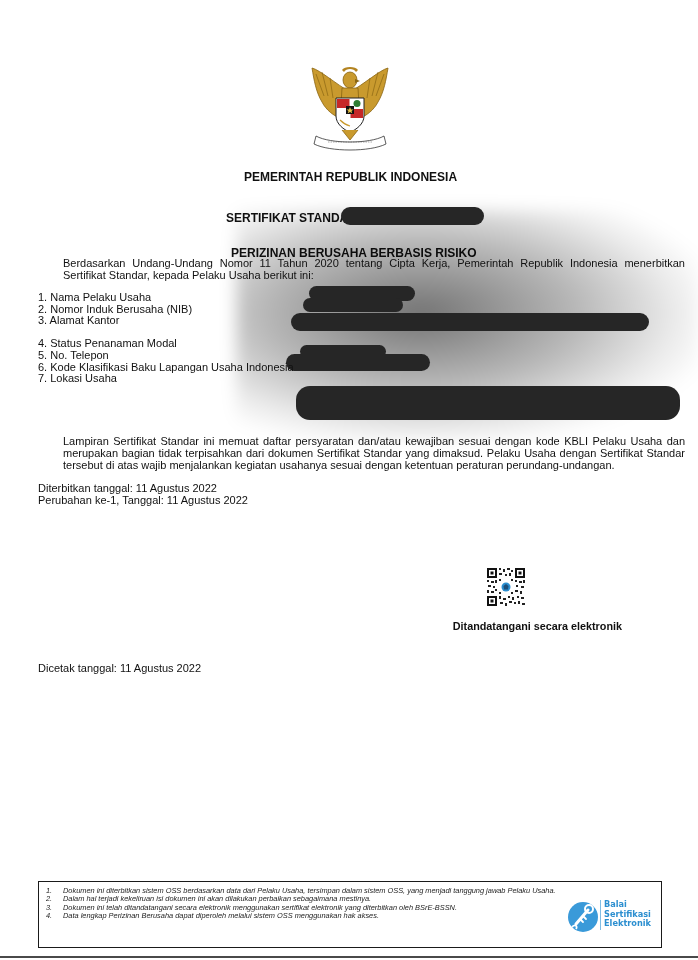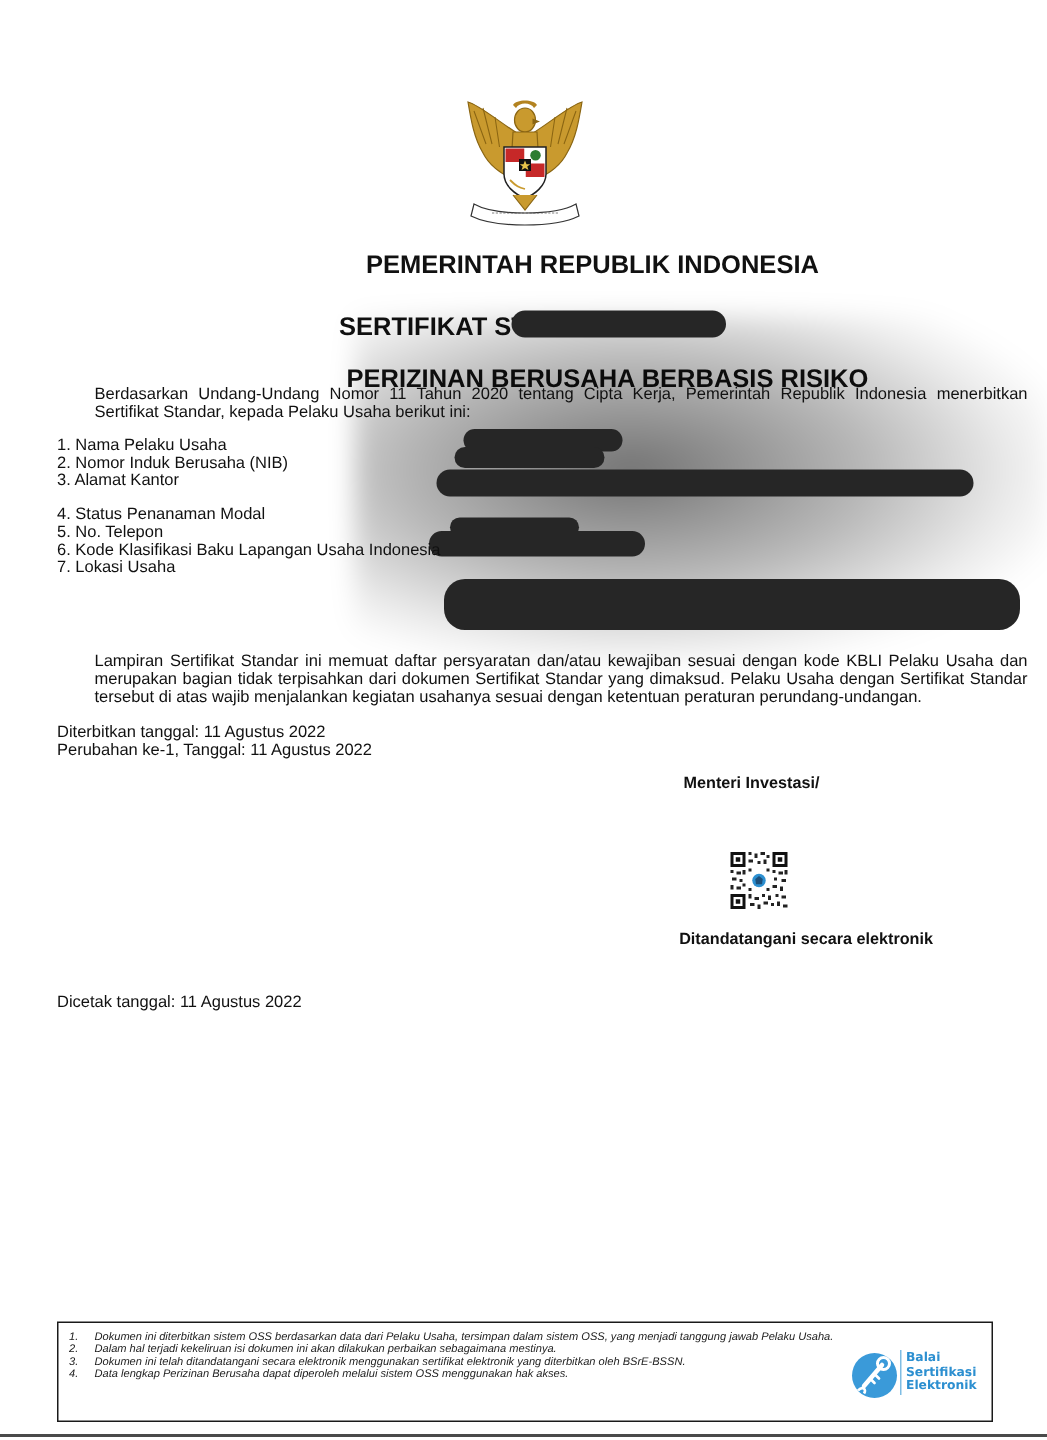--- a/index.html
+++ b/index.html
@@ -5,21 +5,21 @@
     * { box-sizing: border-box; margin: 0; padding: 0; }
     html, body { width: 698px; height: 960px; background: #ffffff; overflow: hidden; }
     body { position: relative; font-family: "Liberation Sans", sans-serif; color: #111; font-size: 11px; line-height: 12px; }
 
     .abs { position: absolute; }
 
     
     .emblem { left: 306px; top: 62px; width: 88px; height: 92px; }
 
     
-    .heading { font-weight: bold; font-size: 17px; white-space: nowrap; }
+    .heading { font-weight: bold; font-size: 12px; white-space: nowrap; }
     .h-gov { left: 244px; top: 171px; }
     .h-perizinan { left: 231px; top: 213px; margin-top: 34px; }
     .h-sertifikat { left: 226px; top: 212px; }
 
     
     .para { left: 38px; width: 622px; text-align: justify; font-size: 11px; line-height: 12.2px; margin-left: 25px; }
     .p1 { top: 257px; }
 
     .field-list { left: 38px; top: 292px; width: 260px; font-size: 11px; line-height: 11.6px; }
     .field-list .row { white-space: nowrap; }
@@ -115,21 +115,20 @@
 </div>
 
 <div class="abs para p2">Lampiran Sertifikat Standar ini memuat daftar persyaratan dan/atau kewajiban sesuai dengan kode KBLI Pelaku Usaha dan merupakan bagian tidak terpisahkan dari dokumen Sertifikat Standar yang dimaksud. Pelaku Usaha dengan Sertifikat Standar tersebut di atas wajib menjalankan kegiatan usahanya sesuai dengan ketentuan peraturan perundang-undangan.</div>
 
 <div class="abs dates">
   <div>Diterbitkan tanggal: 11 Agustus 2022</div>
   <div>Perubahan ke-1, Tanggal: 11 Agustus 2022</div>
 </div>
 
 <div class="abs sig">
-  <div class="row">Menteri Investasi/</div>
 </div>
 
 <div class="abs qr">
   <svg width="40" height="40" viewBox="0 0 40 40">
     <rect width="40" height="40" fill="#fff"></rect>
     <rect x="1" y="1" width="10" height="10" fill="#111"></rect>
       <rect x="3" y="3" width="6" height="6" fill="#fff"></rect>
       <rect x="4.5" y="4.5" width="3" height="3" fill="#111"></rect>
     <rect x="29" y="1" width="10" height="10" fill="#111"></rect>
       <rect x="31" y="3" width="6" height="6" fill="#fff"></rect>

